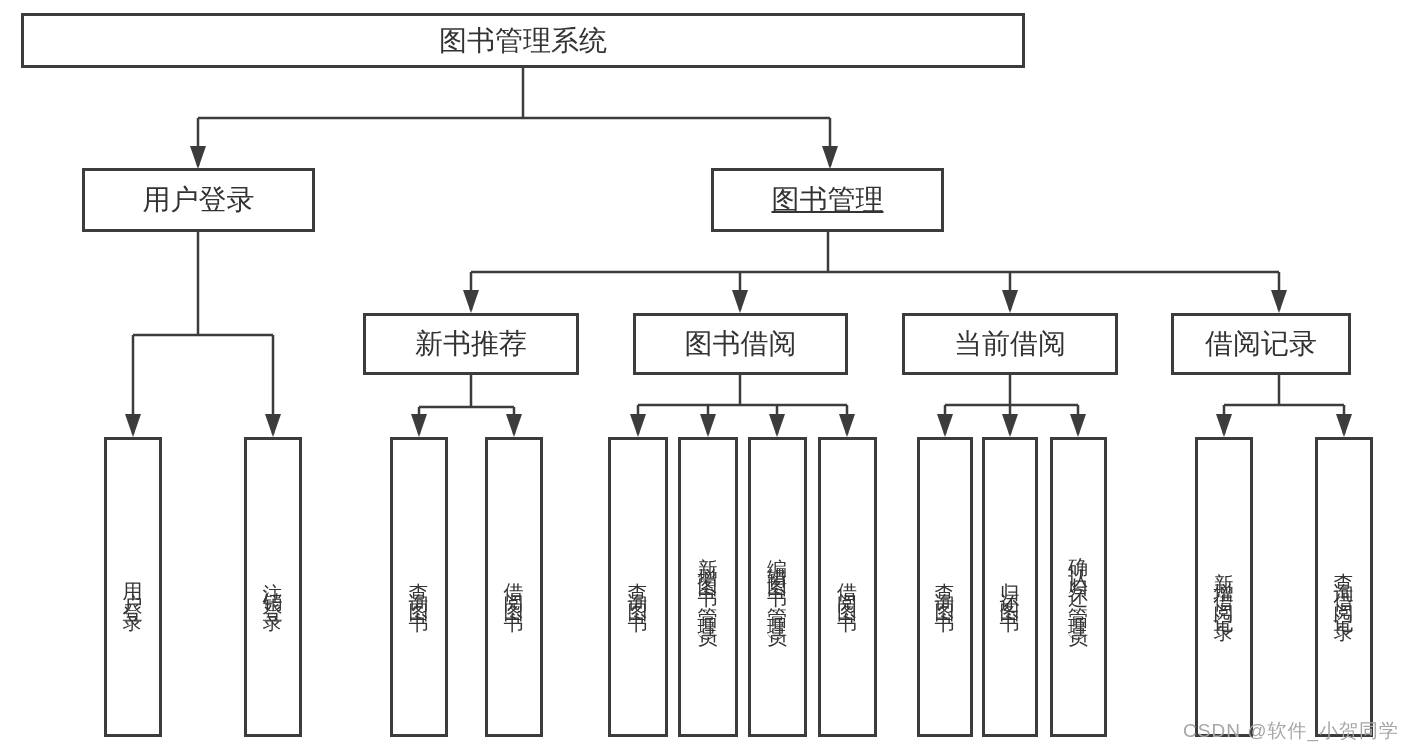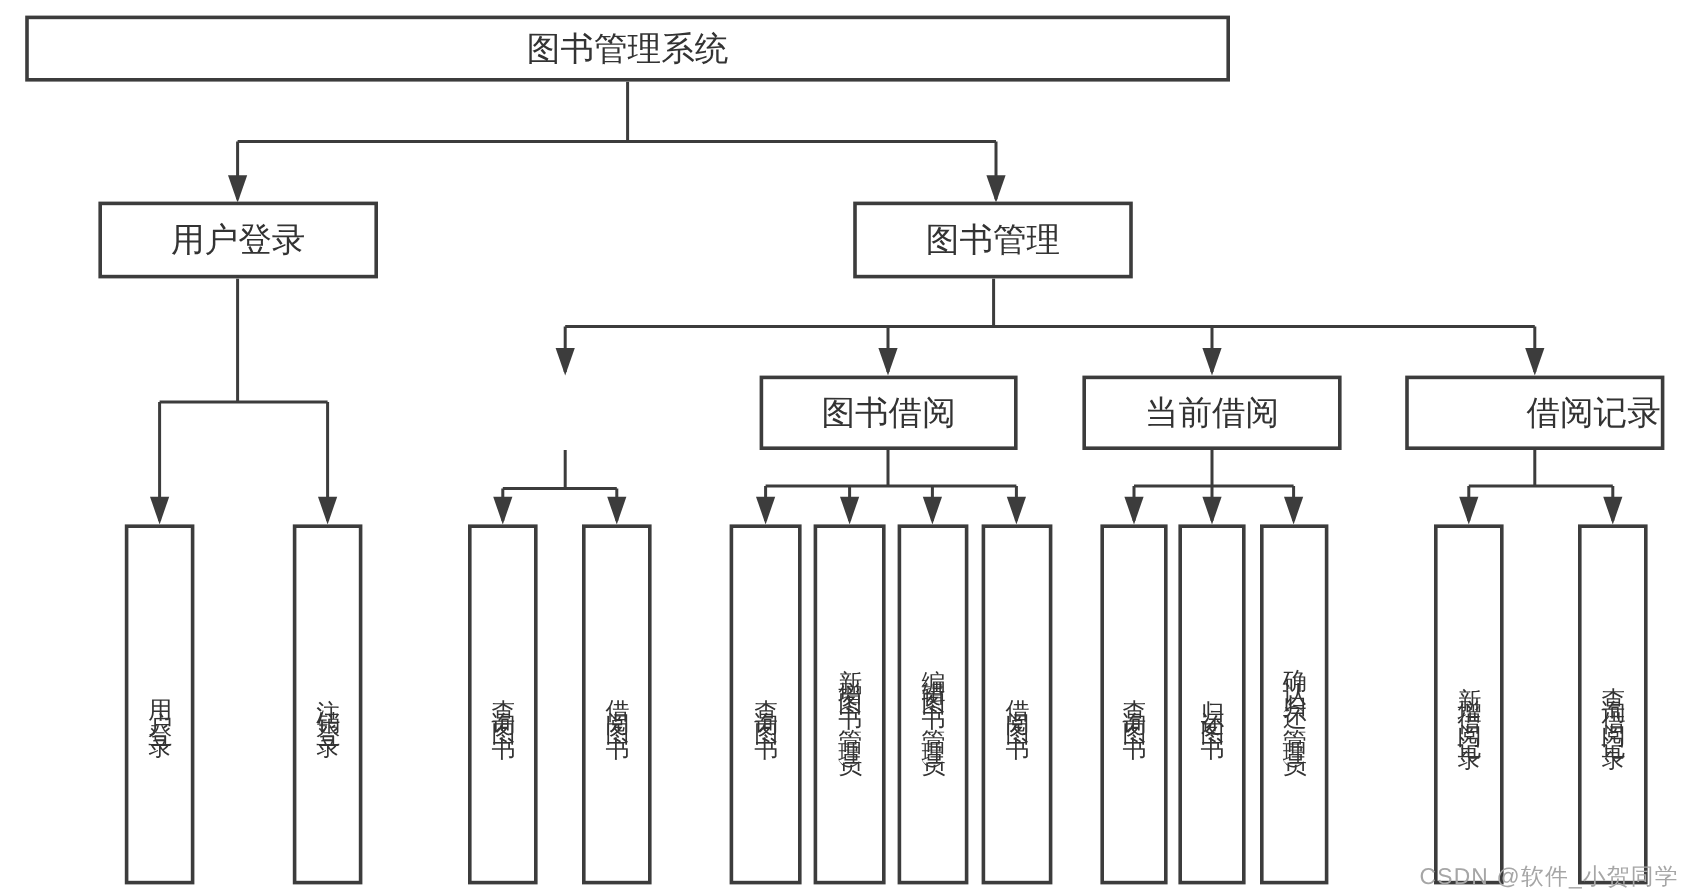--- a/index.html
+++ b/index.html
@@ -37,26 +37,26 @@
     text-orientation:mixed;
     font-size:20px;
     letter-spacing:10px;
     line-height:1;
     white-space:nowrap;
   }
   
   .n-root{left:21px;top:13px;width:1004px;height:55px;}
   
   .n-user-login{left:82px;top:168px;width:233px;height:64px;}
-  .n-book-mgmt{left:711px;top:168px;width:233px;height:64px;}
+  .n-book-mgmt{left:711px;top:168px;width:233px;height:64px;text-decoration:underline;}
   
   .n-newbook{left:363px;top:313px;width:216px;height:62px;}
   .n-borrowing{left:633px;top:313px;width:215px;height:62px;}
   .n-current{left:902px;top:313px;width:216px;height:62px;}
-  .n-records{left:1171px;top:313px;width:216px;height:62px;justify-content:flex-end;}
+  .n-records{left:1171px;top:313px;width:180px;height:62px;}
   
   .leaf{top:437px;height:300px;}
   .l-g1a{left:104px;width:58px;}
   .l-g1b{left:244px;width:58px;}
   .l-g2a{left:390px;width:58px;}
   .l-g2b{left:485px;width:58px;}
   .l-g3a{left:608px;width:60px;}
   .l-g3b{left:678px;width:60px;}
   .l-g3c{left:748px;width:59px;}
   .l-g3d{left:818px;width:59px;}
@@ -123,20 +123,23 @@
     <span>图书管理系统</span>
   </div>
 
   <div class="node node-h n-user-login">
     <span>用户登录</span>
   </div>
   <div class="node node-h n-book-mgmt">
     <span>图书管理</span>
   </div>
 
+  <div class="node node-h n-newbook">
+    <span>新书推荐</span>
+  </div>
   <div class="node node-h n-current">
     <span>当前借阅</span>
   </div>
   <div class="node node-h n-borrowing">
     <span>图书借阅</span>
   </div>
   <div class="node node-h n-records">
     <span>借阅记录</span>
   </div>
 

